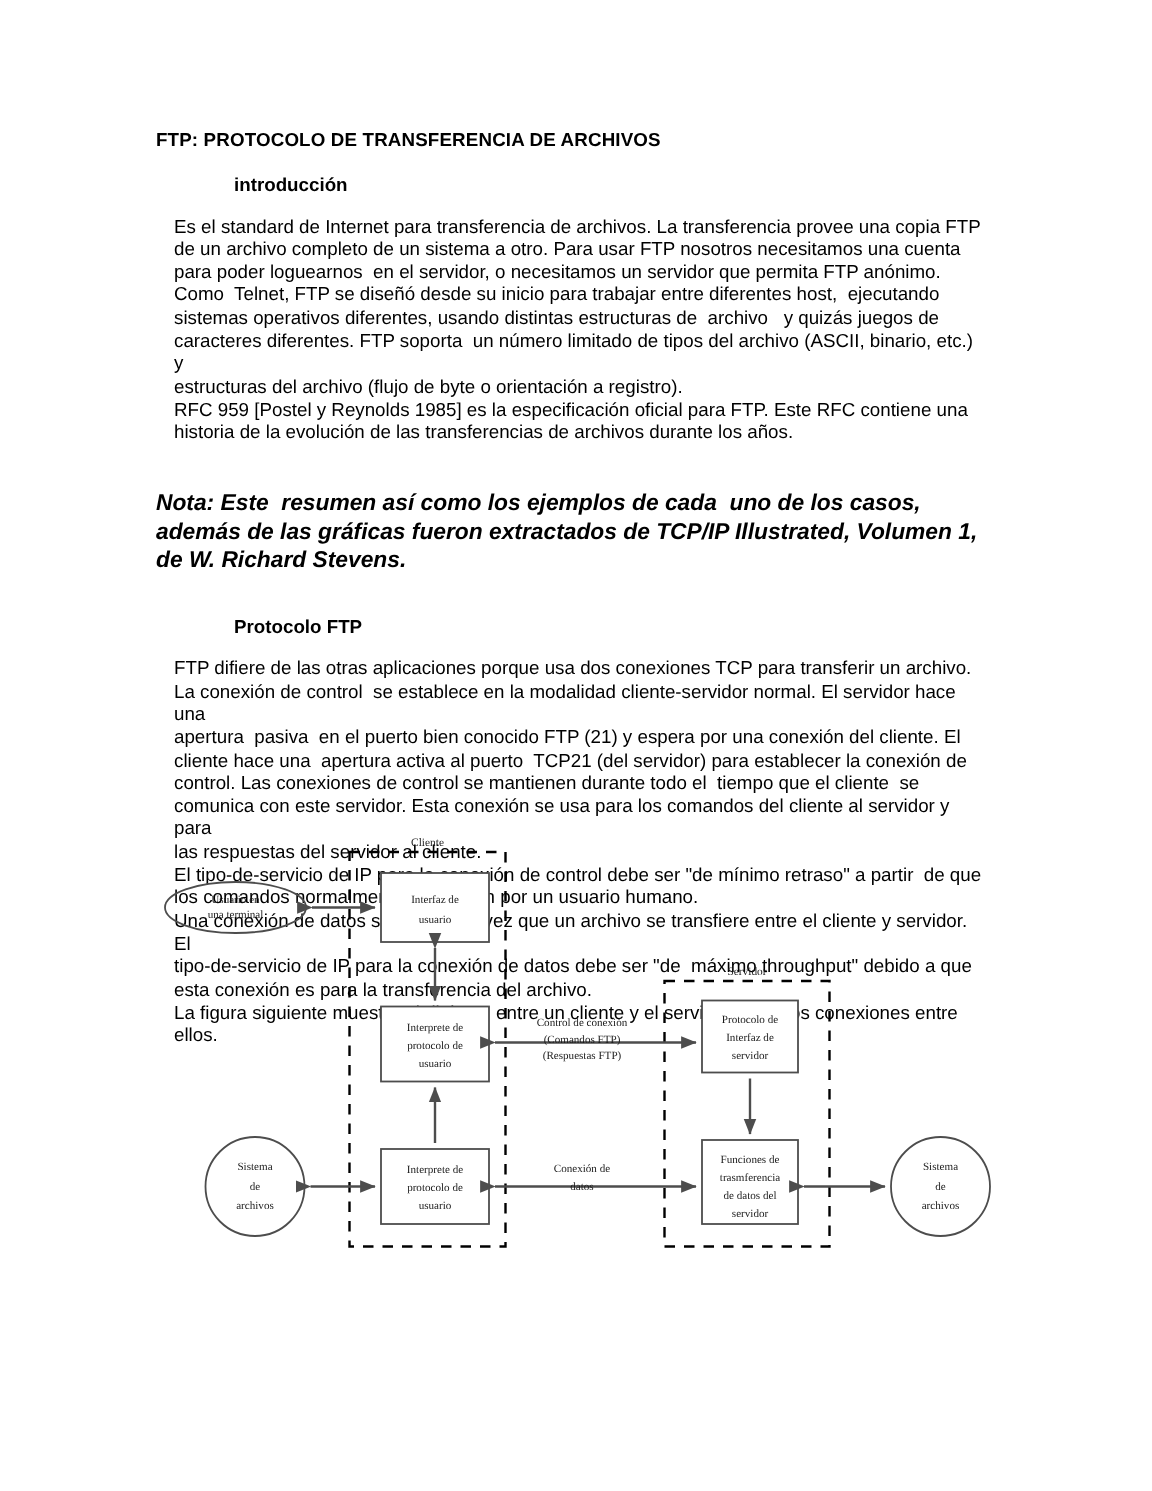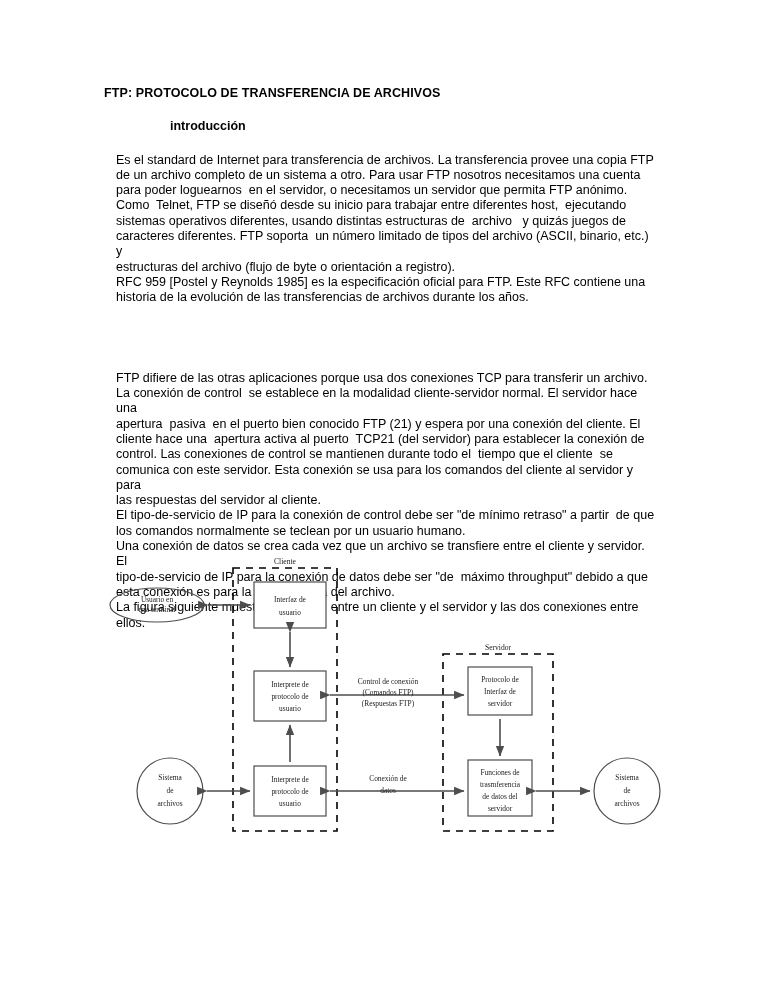--- a/index.html
+++ b/index.html
@@ -31,21 +31,21 @@
   h1.doc-title {
     font-size: 12.5px;
     font-weight: bold;
     margin: 0 0 15px 0;
     line-height: 1.22;
     letter-spacing: 0.1px;
   }
   h2.section-head {
     font-size: 12.5px;
     font-weight: bold;
-    margin: 18px;
+    margin: 4px;
     line-height: 1.22;
     padding-left: 48px;
   }
   p.body-text {
     font-size: 12.5px;
     margin: 12px;
     line-height: 1.225;
     text-align: left;
     white-space: pre-wrap;
   }
@@ -96,23 +96,27 @@
 para poder loguearnos  en el servidor, o necesitamos un servidor que permita FTP anónimo.
 Como  Telnet, FTP se diseñó desde su inicio para trabajar entre diferentes host,  ejecutando
 sistemas operativos diferentes, usando distintas estructuras de  archivo   y quizás juegos de
 caracteres diferentes. FTP soporta  un número limitado de tipos del archivo (ASCII, binario, etc.) y
 estructuras del archivo (flujo de byte o orientación a registro).
 RFC 959 [Postel y Reynolds 1985] es la especificación oficial para FTP. Este RFC contiene una
 historia de la evolución de las transferencias de archivos durante los años.</p>
 
     <div class="gap-m"></div>
 
+    <p class="note-block">Nota: Este  resumen así como los ejemplos de cada  uno de los casos,
+además de las gráficas fueron extractados de TCP/IP Illustrated, Volumen 1,
+de W. Richard Stevens.</p>
 
     <div class="gap-l"></div>
 
+    <h2 class="section-head">Protocolo FTP</h2>
     <p class="body-text">FTP difiere de las otras aplicaciones porque usa dos conexiones TCP para transferir un archivo.
 La conexión de control  se establece en la modalidad cliente-servidor normal. El servidor hace una
 apertura  pasiva  en el puerto bien conocido FTP (21) y espera por una conexión del cliente. El
 cliente hace una  apertura activa al puerto  TCP21 (del servidor) para establecer la conexión de
 control. Las conexiones de control se mantienen durante todo el  tiempo que el cliente  se
 comunica con este servidor. Esta conexión se usa para los comandos del cliente al servidor y para
 las respuestas del servidor al cliente.
 El tipo-de-servicio de IP para la conexión de control debe ser "de mínimo retraso" a partir  de que
 los comandos normalmente se teclean por un usuario humano.
 Una conexión de datos se crea cada vez que un archivo se transfiere entre el cliente y servidor. El

